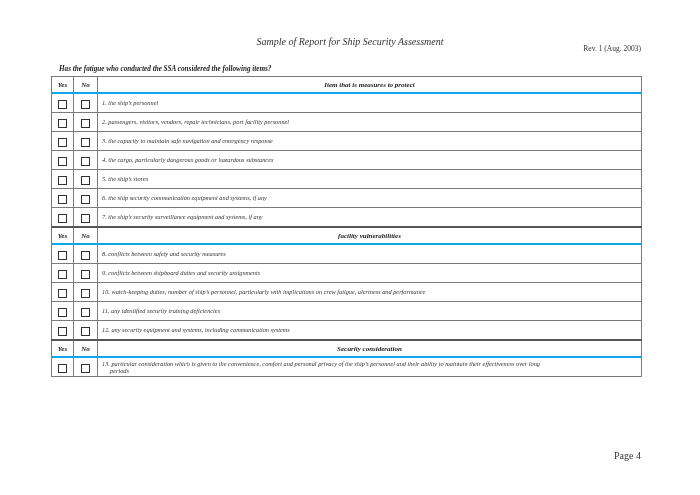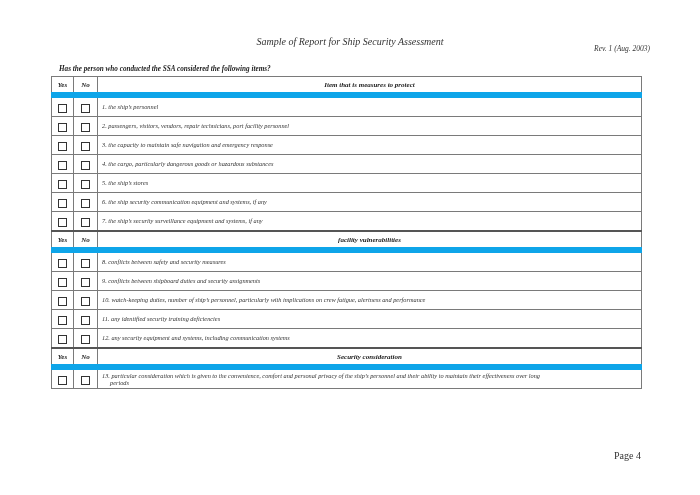--- a/index.html
+++ b/index.html
@@ -21,22 +21,21 @@
       left: 0;
       width: 700px;
       text-align: center;
       font-style: italic;
       font-size: 10px;
       color: #333333;
     }
     .doc-rev {
       position: absolute;
       top: 44px;
-      right: 50px;
-      font-style: italic;
+      right: 59px;
       font-size: 7.5px;
       color: #333333;
     }
     .question {
       position: absolute;
       top: 65px;
       left: 59px;
       font-style: italic;
       font-weight: bold;
       font-size: 7.2px;
@@ -56,21 +55,21 @@
       vertical-align: middle;
     }
     table.ssa col.c-yes { width: 22px; }
     table.ssa col.c-no  { width: 24px; }
     tr.hdr td {
       height: 15px;
       font-style: italic;
       font-weight: bold;
       font-size: 7px;
       text-align: center;
-      border-bottom: 6px solid #0ea5e9;
+      border-bottom: 2px solid #0ea5e9;
     }
     tr.hdr.sep td {
       border-top: 2px solid #555555;
     }
     tr.item td {
       height: 14px;
     }
     tr.item.tall td {
       height: 16px;
     }
@@ -107,21 +106,21 @@
       right: 59px;
       font-size: 10px;
       color: #333333;
     }
   </style>
 </head>
 <body>
 
 <div class="doc-title">Sample of Report for Ship Security Assessment</div>
 <div class="doc-rev">Rev. 1 (Aug. 2003)</div>
-<div class="question">Has the person who conducted the SSA considered the following items?</div>
+<div class="question">Has the fatigue who conducted the SSA considered the following items?</div>
 
 <table class="ssa">
   <colgroup>
     <col class="c-yes">
     <col class="c-no">
     <col class="c-item">
   </colgroup>
   <tbody>
 
     <tr class="hdr">

